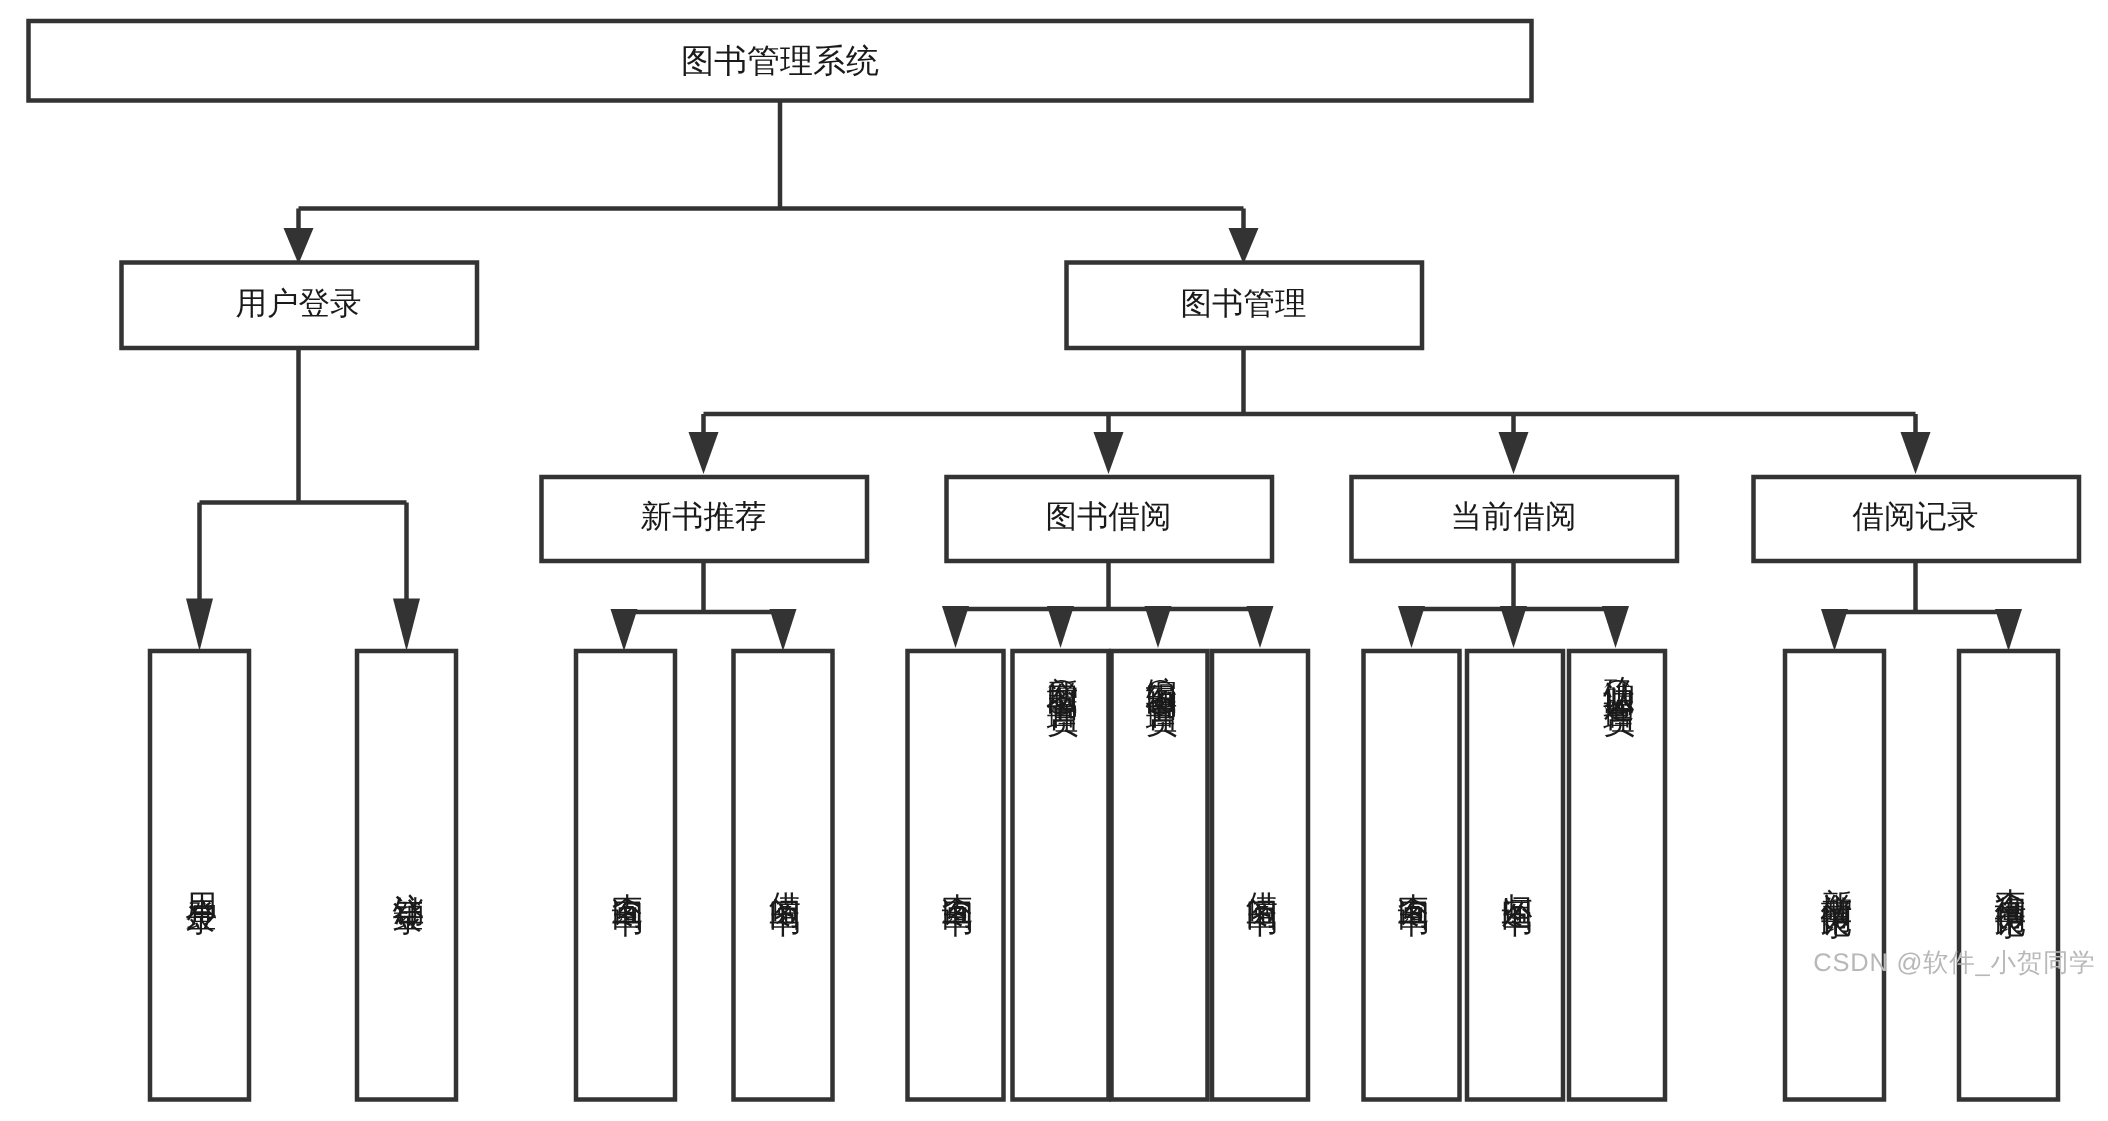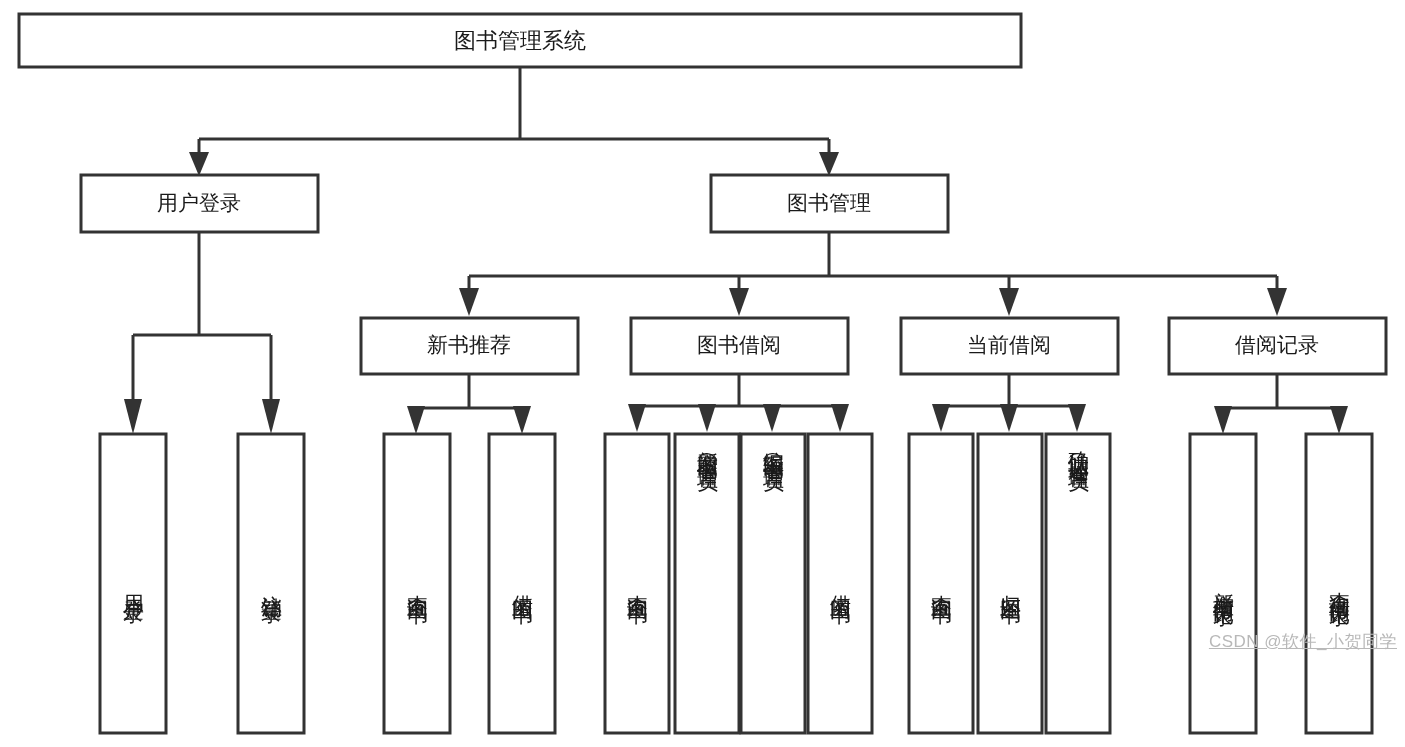--- a/index.html
+++ b/index.html
@@ -72,21 +72,20 @@
   }
   .watermark {
     position: absolute;
     right: 8px;
     bottom: 4px;
     font-family: "Liberation Sans", "DejaVu Sans", sans-serif;
     font-size: 17px;
     color: #b8b8b8;
     white-space: nowrap;
     letter-spacing: 0.5px;
-    text-decoration: underline;
   }
 </style>
 </head>
 <body>
 
 <div id="diagram-root">
 
   <svg class="diagram-svg" viewBox="0 0 1405 747" xmlns="http://www.w3.org/2000/svg">
 
     <defs></defs>

